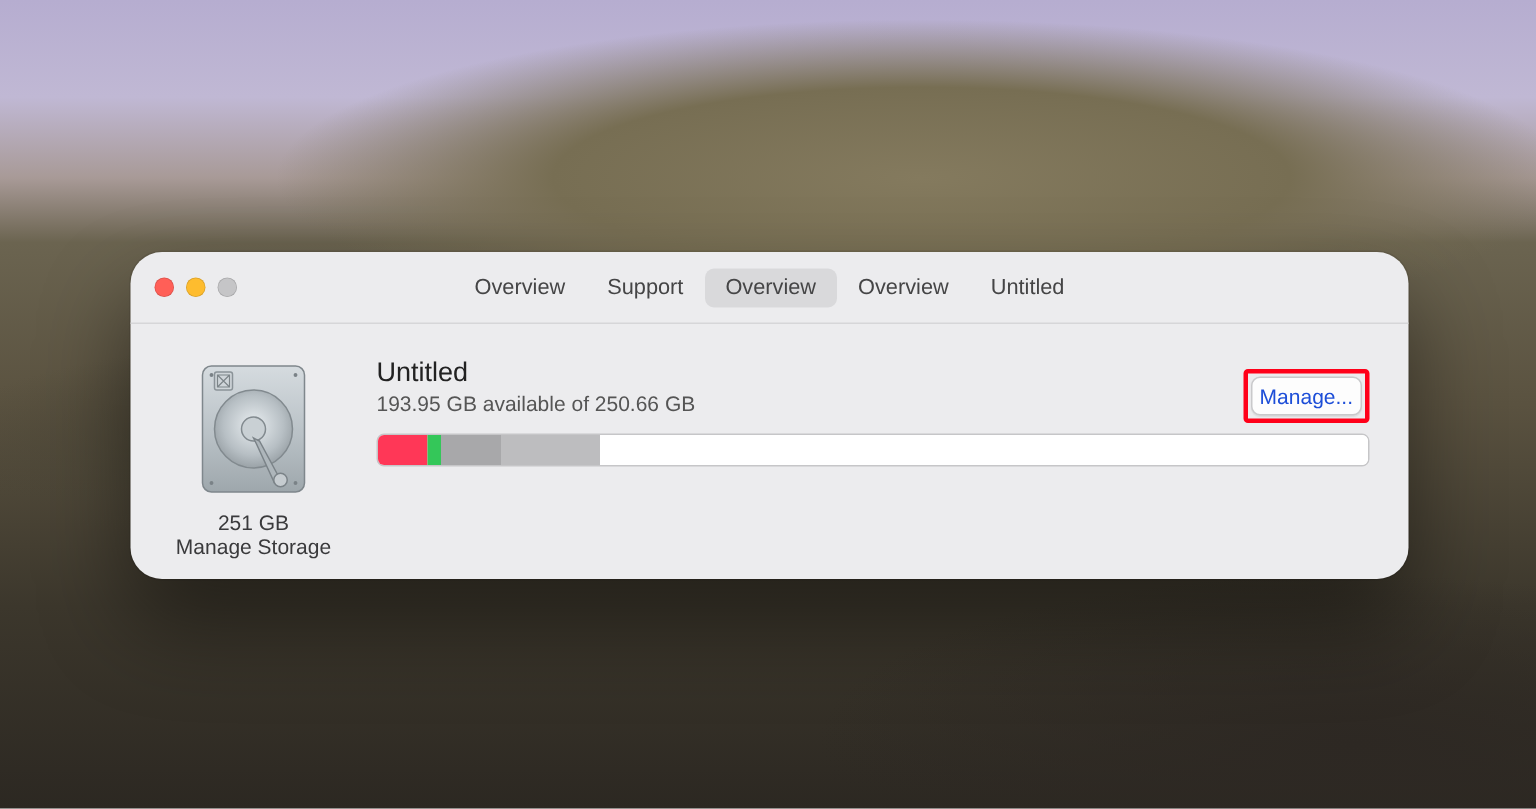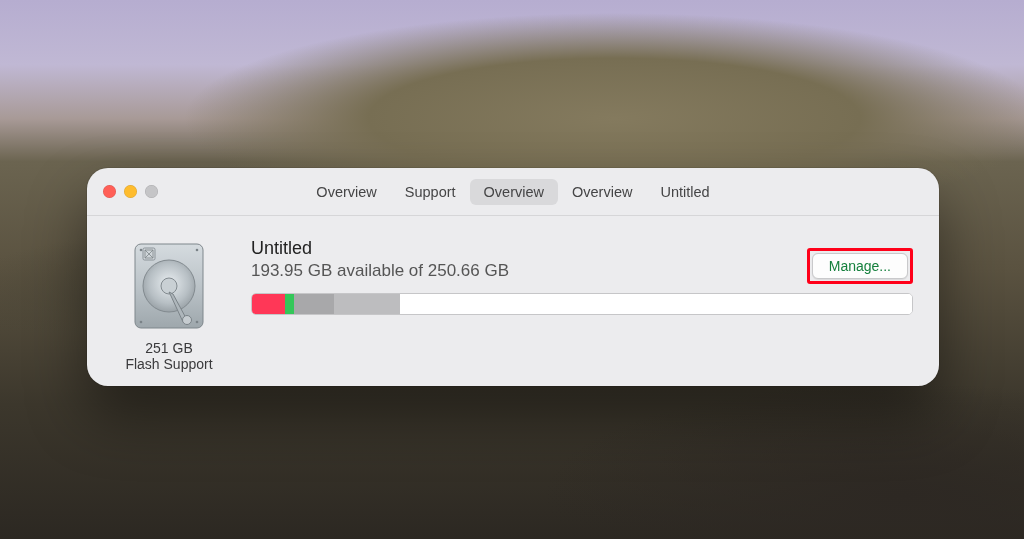--- a/index.html
+++ b/index.html
@@ -115,36 +115,36 @@
       display: flex;
       align-items: center;
       justify-content: space-between;
     }
     .volume-name {
       font-size: 18px;
       color: #222;
       margin-bottom: 2px;
     }
     .avail {
-      font-size: 17px;
+      font-size: 14px;
       color: #555;
       margin-bottom: 12px;
     }
     .manage-wrap {
       border: 3px solid #ff0019;
       padding: 2px;
       border-radius: 3px;
     }
     .manage-btn {
       background: #fdfdfd;
       border: 1px solid #c9c9cb;
       border-radius: 6px;
-      padding: 4px 16px;
-      font-size: 14px;
-      color: #15803d;
+      padding: 4px 5px;
+      font-size: 14px;
+      color: #1d4ed8;
       cursor: default;
       box-shadow: 0 0.5px 1px rgba(0,0,0,0.08);
     }
     .bar {
       width: 100%;
       height: 22px;
       border-radius: 5px;
       border: 1px solid #c6c6c8;
       background: #ffffff;
       overflow: hidden;
@@ -200,21 +200,21 @@
         <rect x="14" y="6" width="12" height="12" rx="1.5" fill="#cfd5d9" stroke="#8b9398"></rect>
         <path d="M16 8 l8 0 l0 8 l-8 0 z M16 8 l8 8 M24 8 l-8 8" stroke="#7d8589" stroke-width="0.8" fill="none"></path>
         <path d="M58 78 L44 52 L40 50 L42 54 L54 80 Z" fill="#aeb6bb" stroke="#7b8388"></path>
         <circle cx="58" cy="78" r="4.5" fill="#c6ccd0" stroke="#7b8388"></circle>
         <circle cx="12" cy="8" r="1.3" fill="#7a8287"></circle>
         <circle cx="68" cy="8" r="1.3" fill="#7a8287"></circle>
         <circle cx="12" cy="80" r="1.3" fill="#7a8287"></circle>
         <circle cx="68" cy="80" r="1.3" fill="#7a8287"></circle>
       </svg>
       <div class="disk-size">251 GB</div>
-      <div class="disk-type">Flash Support</div>
+      <div class="disk-type">Manage Storage</div>
     </div>
 
     <div class="storage-column">
       <div class="row1">
         <div>
           <div class="volume-name">Untitled</div>
           <div class="avail">193.95 GB available of 250.66 GB</div>
         </div>
         <div class="manage-wrap">
           <button class="manage-btn">Manage...</button>

